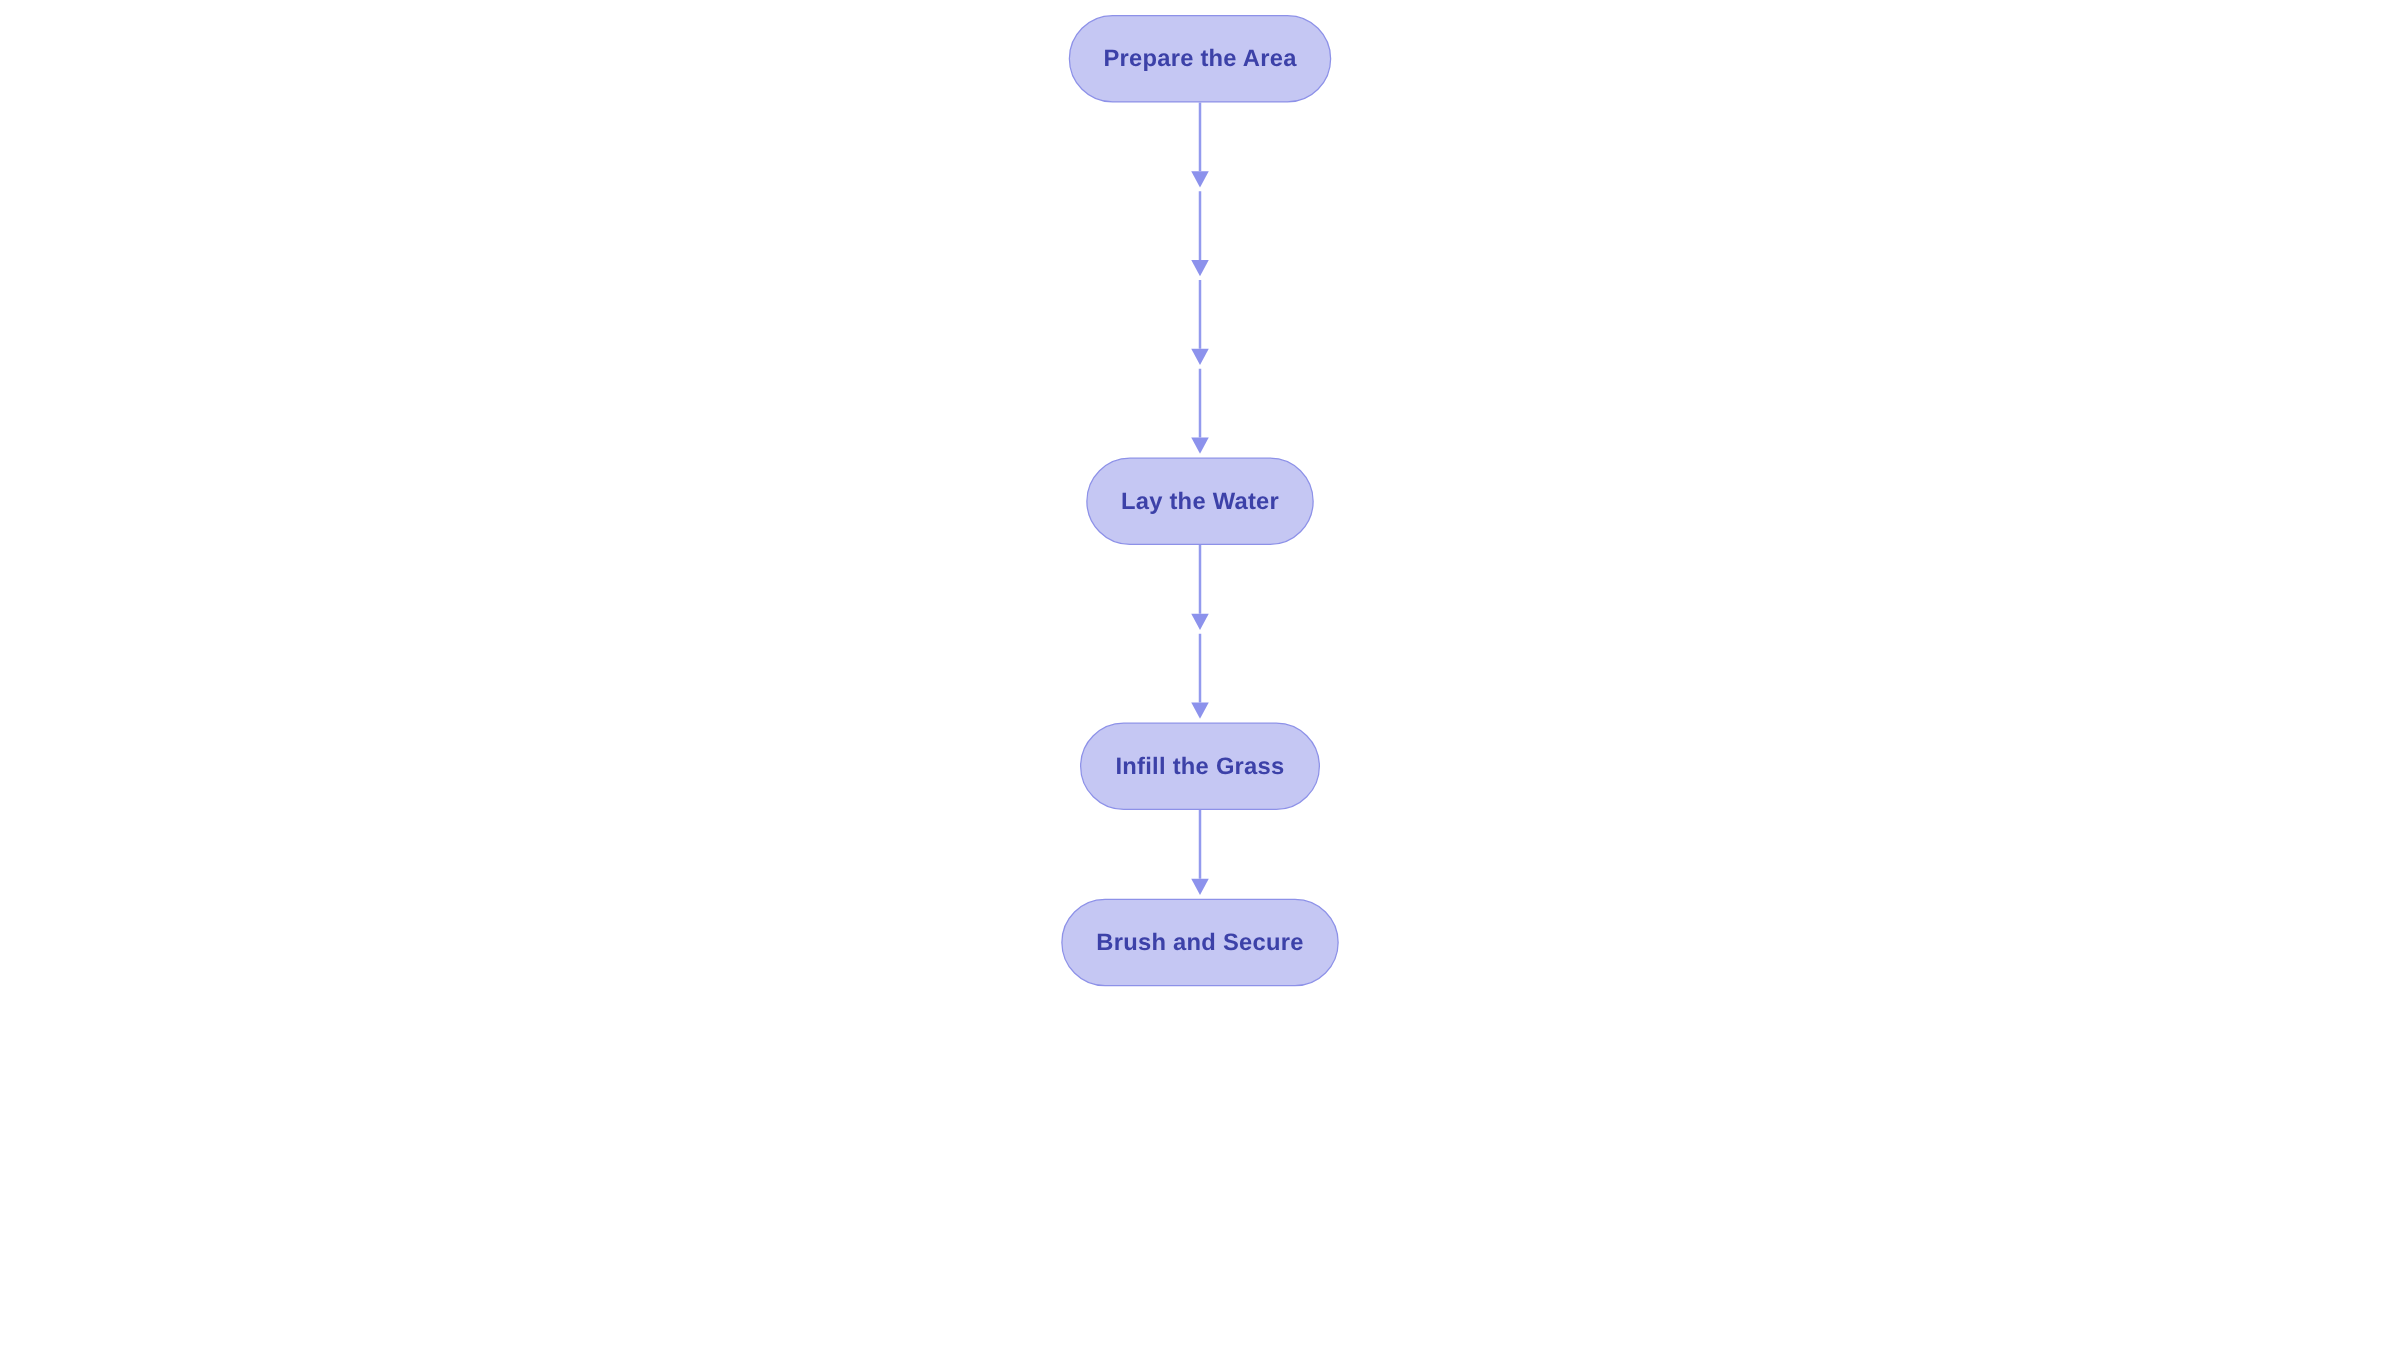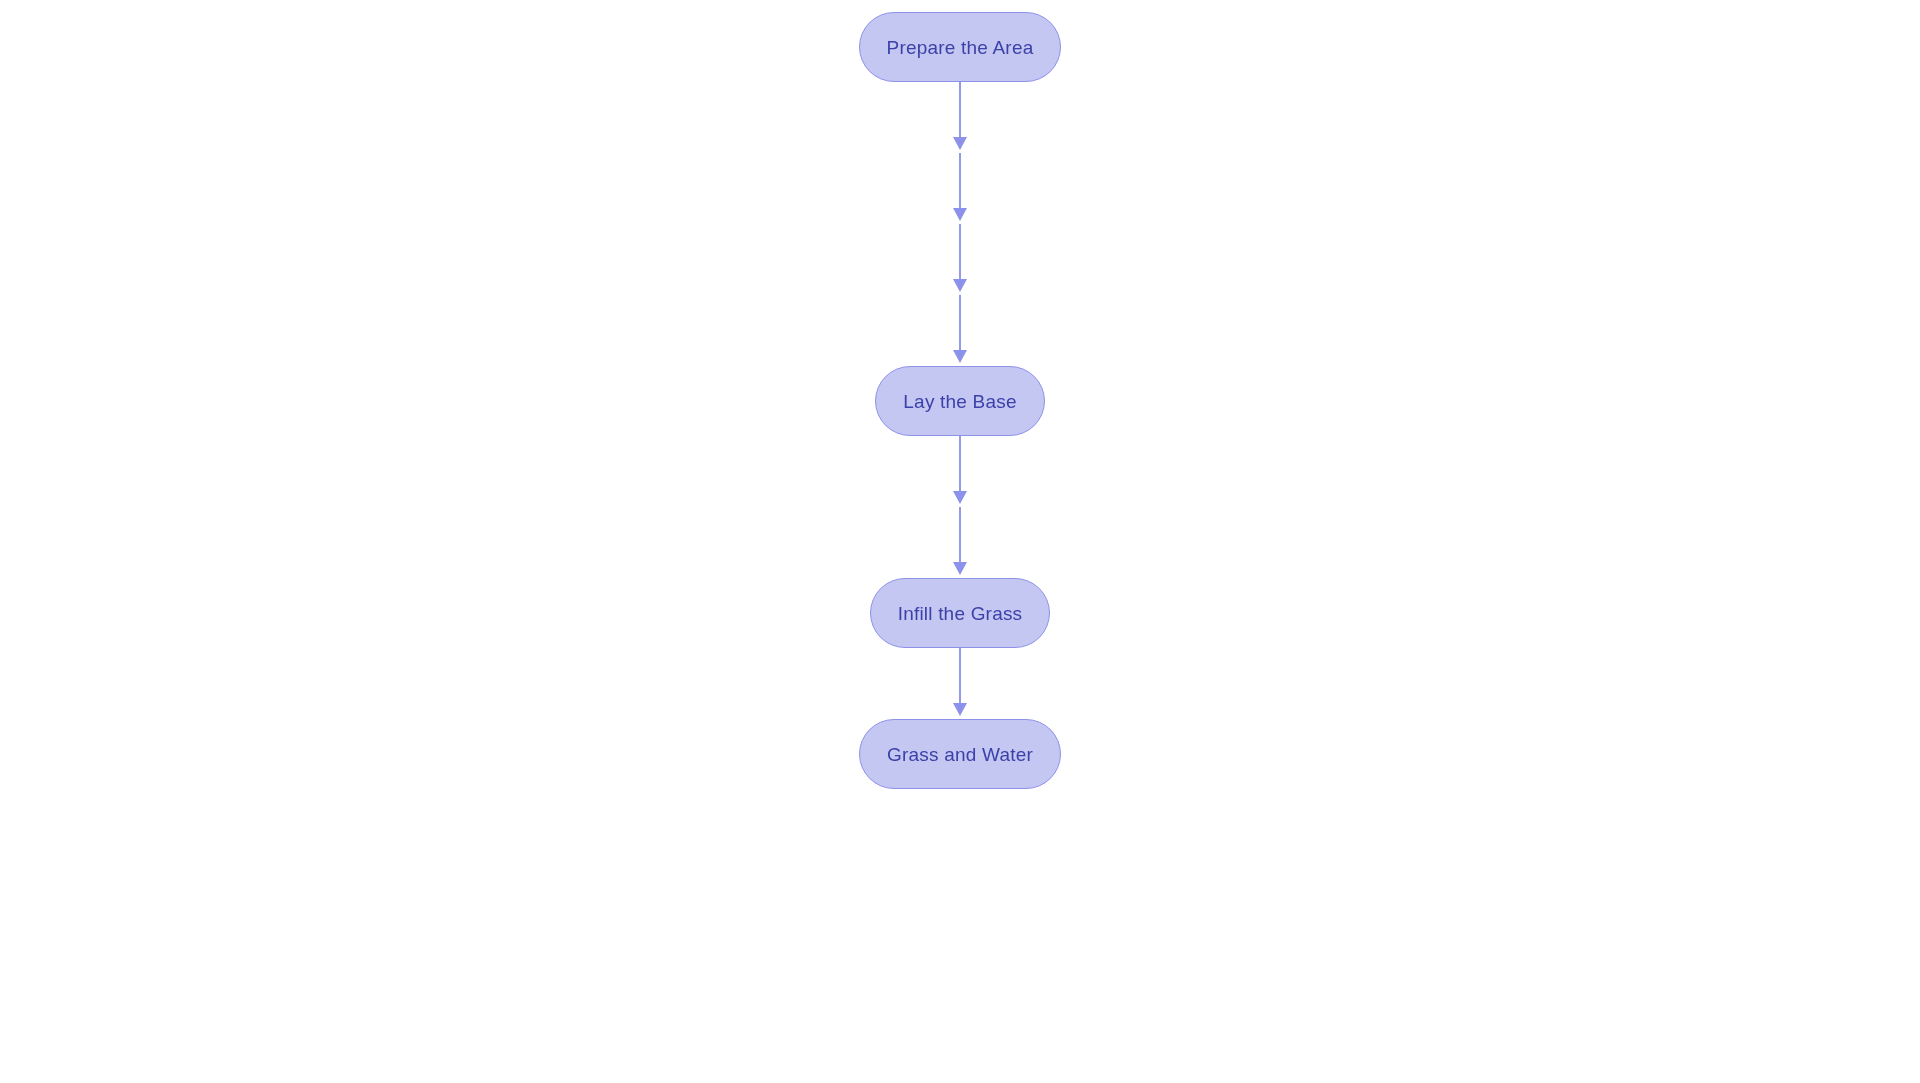--- a/index.html
+++ b/index.html
@@ -1,15 +1,15 @@
 <!DOCTYPE html>
 <html style="--node-fill: #c5c7f3; --node-border: #8d91e8; --node-text: #3c41a8; --edge-color: #939aee; --edge-head-color: #8c92ec;"><head>
 <meta charset="utf-8">
 <style>
-  * { margin: 0; padding: 0; box-sizing: border-box; }
+  * { margin: 0; padding: 0; box-sizing: border-box; font-weight: bold; }
   html, body {
     width: 1920px;
     height: 1083px;
     background: #ffffff;
     font-family: "Liberation Sans", sans-serif;
     overflow: hidden;
   }
   .flow {
     position: absolute;
     top: 12px;
@@ -82,21 +82,21 @@
     <div class="arrow-head"></div>
   </div>
 
 
   <div class="arrow">
     <div class="arrow-line"></div>
     <div class="arrow-head"></div>
   </div>
 
   <div class="node">
-    <span class="node-label">Lay the Base</span>
+    <span class="node-label">Lay the Water</span>
   </div>
 
   <div class="arrow">
     <div class="arrow-line"></div>
     <div class="arrow-head"></div>
   </div>
 
 
   <div class="arrow">
     <div class="arrow-line"></div>
@@ -106,15 +106,15 @@
   <div class="node">
     <span class="node-label">Infill the Grass</span>
   </div>
 
   <div class="arrow">
     <div class="arrow-line"></div>
     <div class="arrow-head"></div>
   </div>
 
   <div class="node">
-    <span class="node-label">Grass and Water</span>
+    <span class="node-label">Brush and Secure</span>
   </div>
 </div>
 
 </body></html>

